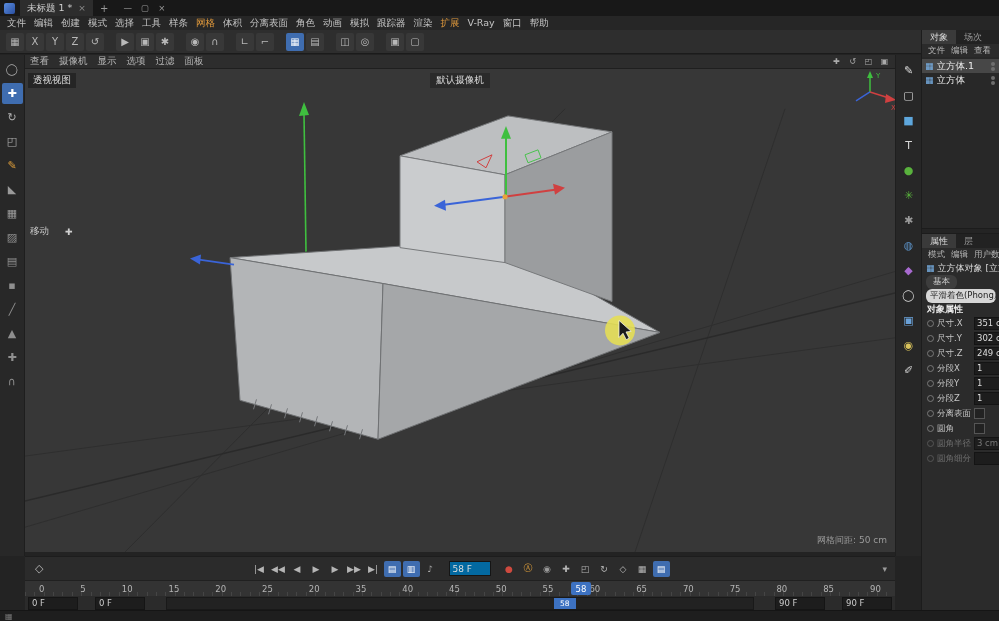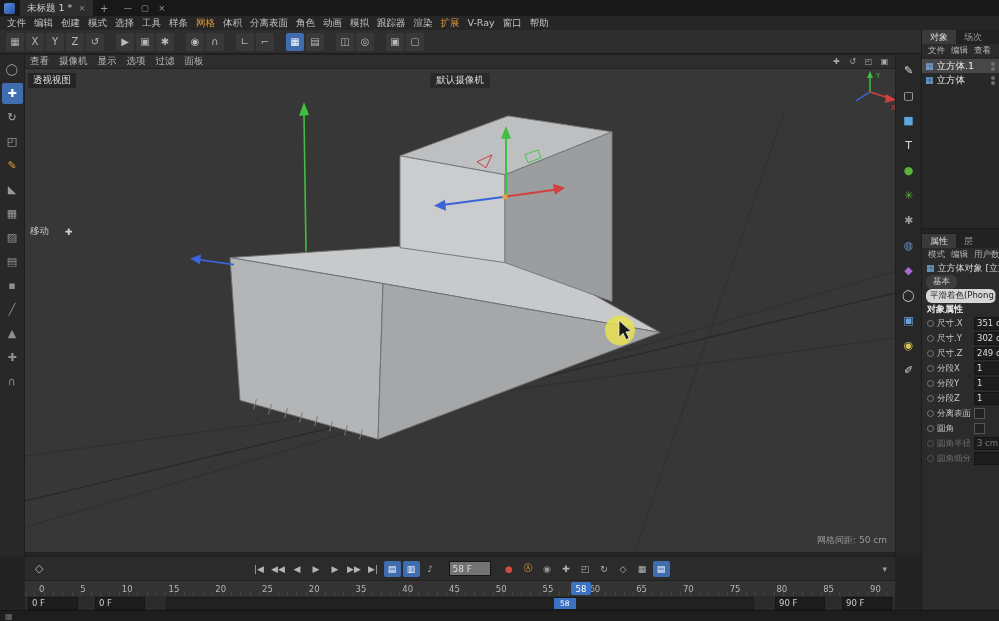--- a/index.html
+++ b/index.html
@@ -78,21 +78,21 @@
   .prow.dis .albl{color:#6f6f6f;}
   .prow.dis .afield{color:#777;}
   .prow.dis .adot{border-color:#555;}
 
   
   .transport{position:absolute;left:25px;top:556px;width:870px;height:24px;background:#2b2b2b;border-top:1px solid #1d1d1d;display:flex;align-items:center;justify-content:center;gap:2px;box-sizing:border-box;}
   .pbtn{min-width:17px;height:16px;display:flex;align-items:center;justify-content:center;color:#b5b5b5;font-size:9px;border-radius:2px;white-space:nowrap;}
   .pbtn.active{background:#3f6db0;color:#fff;}
   .keydiamond{position:absolute;left:10px;color:#bbb;font-size:11px;}
   .cornerbtn{position:absolute;right:8px;color:#9a9a9a;font-size:9px;}
-  .framefield{width:34px;height:13px;background:#737373;border:1px solid #151515;color:#ddd;font-size:9px;display:flex;align-items:center;padding:0 3px;margin:0 8px;}
+  .framefield{width:34px;height:13px;background:#0369a1;border:1px solid #151515;color:#ddd;font-size:9px;display:flex;align-items:center;padding:0 3px;margin:0 8px;}
   .ruler{position:absolute;left:25px;top:580px;width:870px;height:16px;background:#333;border-top:1px solid #202020;box-sizing:border-box;background-image:repeating-linear-gradient(to right,#454545 0 1px,transparent 1px 9.36px);background-size:100% 4px;background-position:0 100%;background-repeat:no-repeat;}
   .ruler-nums{position:absolute;top:0;bottom:0;left:14px;right:14px;display:flex;justify-content:space-between;align-items:center;font-size:8.5px;color:#b5b5b5;}
   .playhead{position:absolute;left:546px;top:1px;width:20px;height:13px;background:#3d72c2;color:#fff;font-size:8.5px;display:flex;align-items:center;justify-content:center;border-radius:2px;}
   .rangebar{position:absolute;left:25px;top:596px;width:870px;height:14px;background:#2b2b2b;display:flex;align-items:center;gap:17px;padding:0 3px;box-sizing:border-box;}
   .rfield{width:42px;height:11px;background:#1d1d1d;border:1px solid #151515;font-size:8.5px;color:#ccc;display:flex;align-items:center;padding:0 3px;flex:none;}
   .rtrack{flex:1;height:11px;background:#222;border:1px solid #191919;position:relative;margin:0 4px;}
   .rmark{position:absolute;left:66%;top:0;bottom:0;width:22px;background:#3d72c2;color:#fff;font-size:7.5px;display:flex;align-items:center;justify-content:center;}
 
   
   .statusbar{position:absolute;left:0;right:0;bottom:0;height:11px;background:#1e1e1e;display:flex;align-items:center;gap:5px;padding-left:5px;font-size:9px;color:#a8a8a8;border-top:1px solid #151515;box-sizing:border-box;white-space:nowrap;overflow:hidden;}

